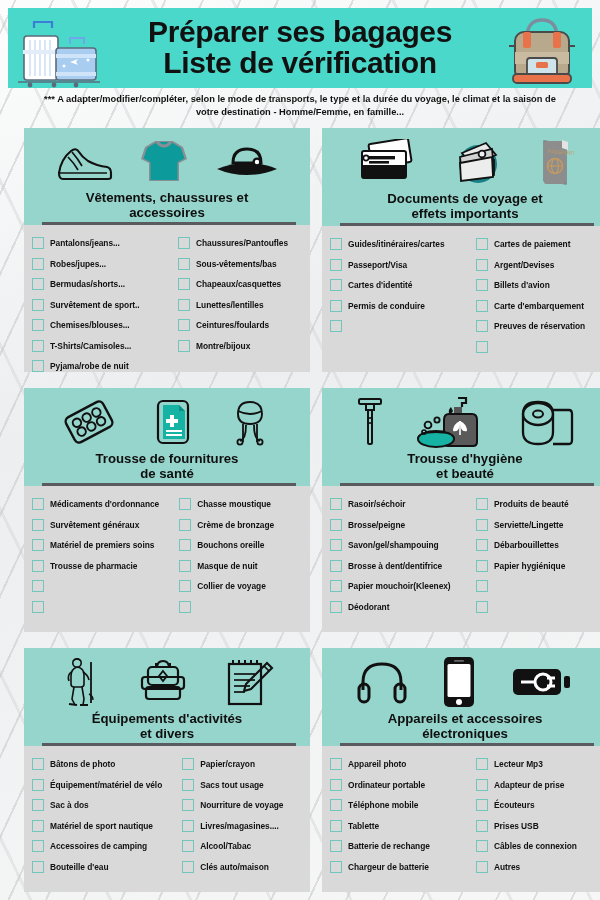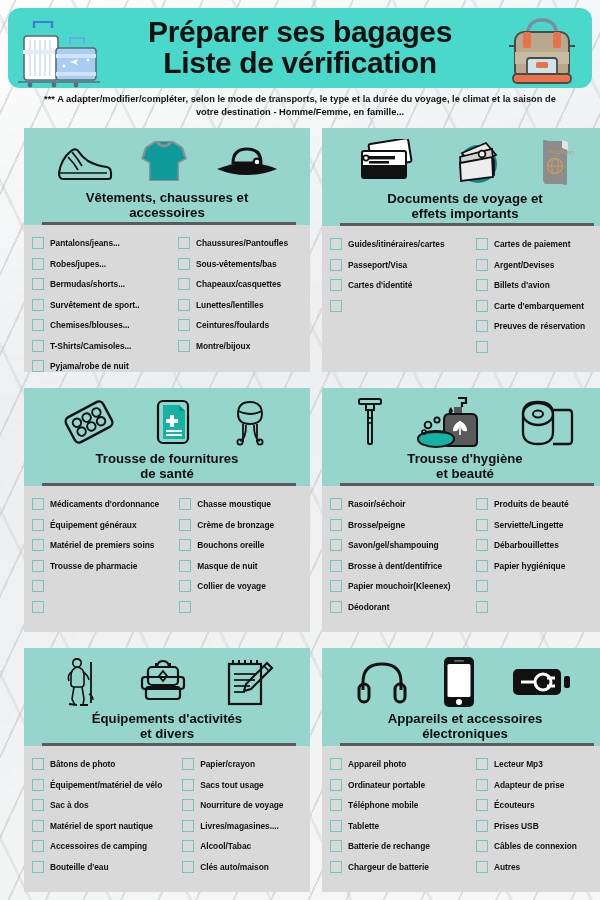--- a/index.html
+++ b/index.html
@@ -51,21 +51,20 @@
   .header-band {
     position: absolute;
     left: 8px;
     top: 8px;
     width: 584px;
     height: 80px;
     background: #4ad8ca;
     display: flex;
     align-items: center;
     justify-content: center;
-    border-radius: 12px;
   }
   .header-titles {
     text-align: center;
     line-height: 1.02;
     padding: 0 96px;
   }
   .header-titles .ln {
     display: block;
     font-size: 30px;
     font-weight: bold;
@@ -390,20 +389,24 @@
           <div class="chk-row">
               <span class="chk"></span>
               <span class="chk-label">Passeport/Visa</span>
             </div>
           <div class="chk-row">
               <span class="chk"></span>
               <span class="chk-label">Cartes d'identité</span>
             </div>
           <div class="chk-row">
               <span class="chk"></span>
+              <span class="chk-label">Permis de conduire</span>
+            </div>
+          <div class="chk-row">
+              <span class="chk"></span>
               <span class="chk-label"></span>
             </div>
         </div>
         <div class="col">
           <div class="chk-row">
               <span class="chk"></span>
               <span class="chk-label">Cartes de paiement</span>
             </div>
           <div class="chk-row">
               <span class="chk"></span>
@@ -470,21 +473,21 @@
         <div class="title-rule"></div>
       </div>
       <div class="card-body">
         <div class="col">
           <div class="chk-row">
               <span class="chk"></span>
               <span class="chk-label">Médicaments d'ordonnance</span>
             </div>
           <div class="chk-row">
               <span class="chk"></span>
-              <span class="chk-label">Équipement généraux</span>
+              <span class="chk-label">Survêtement généraux</span>
             </div>
           <div class="chk-row">
               <span class="chk"></span>
               <span class="chk-label">Matériel de premiers soins</span>
             </div>
           <div class="chk-row">
               <span class="chk"></span>
               <span class="chk-label">Trousse de pharmacie</span>
             </div>
           <div class="chk-row">

